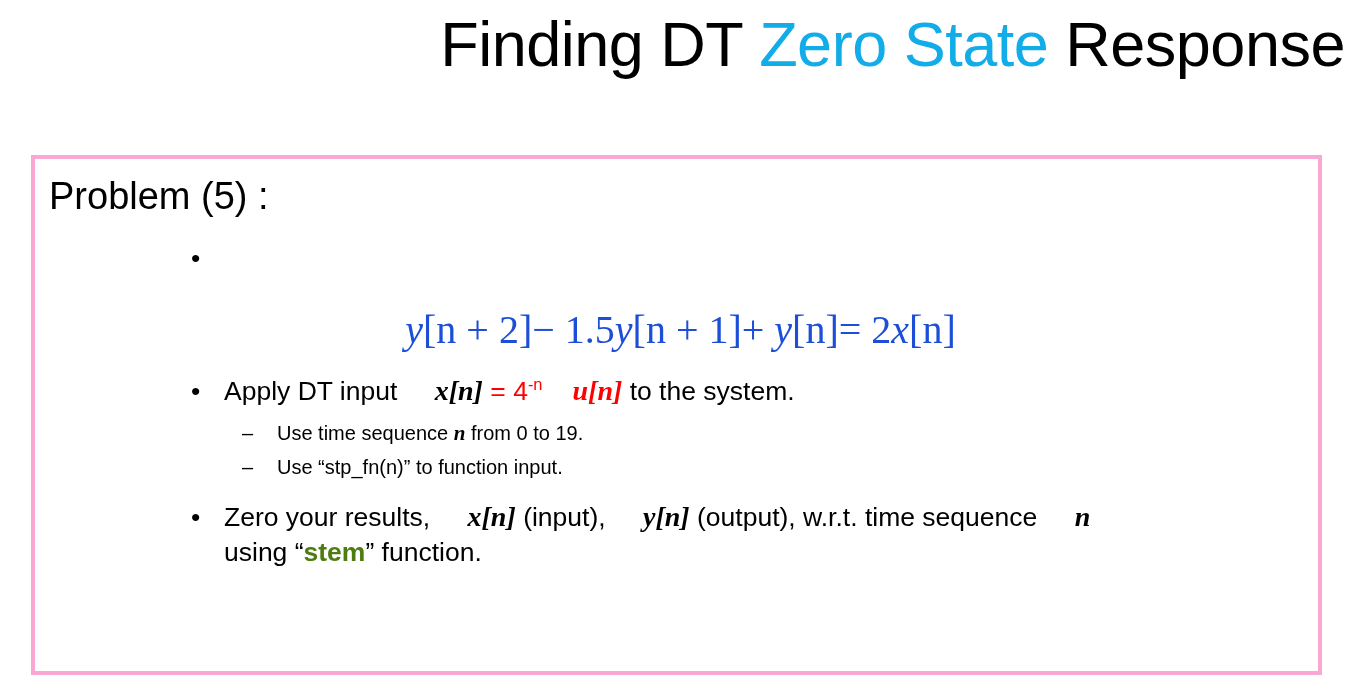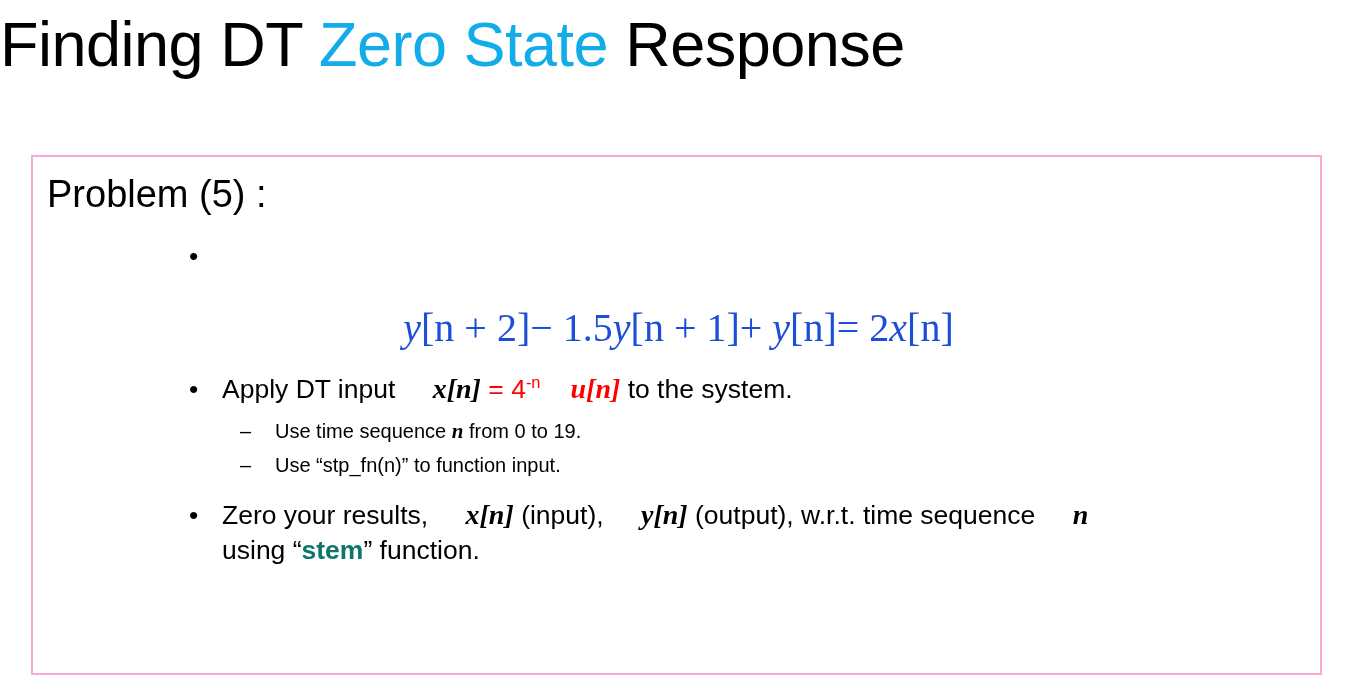--- a/index.html
+++ b/index.html
@@ -15,39 +15,39 @@
     color: #000000;
     position: relative;
   }
 
   
   .slide-title {
     position: absolute;
     top: 2px;
     left: 0;
     width: 1345px;
-    text-align: left;
+    text-align: right;
     font-family: "Liberation Sans", sans-serif;
     font-size: 63px;
     font-weight: 400;
     line-height: 84px;
     letter-spacing: -0.5px;
     white-space: nowrap;
     color: #000000;
   }
   .title-accent { color: #12ace8; }
 
   
   .content-box {
     position: absolute;
     left: 31px;
     top: 155px;
     width: 1291px;
     height: 520px;
-    border: 2px solid #f9a8d4;
+    border: 4px solid #f9a8d4;
     box-sizing: border-box;
     background: #ffffff;
   }
 
   .problem-heading {
     position: absolute;
     left: 14px;
     top: 14px;
     font-size: 38px;
     font-weight: 400;
@@ -105,21 +105,21 @@
 
   
   .mathvar {
     font-family: "Liberation Serif", serif;
     font-weight: bold;
     font-style: italic;
     font-size: 28px;
     margin-left: 30px;
   }
   .red { color: #ff0000; }
-  .red-bold { color: #0f766e; font-weight: bold; }
+  .red-bold { color: #4d7c0f; font-weight: bold; }
   .sup-n {
     font-size: 0.62em;
     vertical-align: super;
     line-height: 0;
     font-style: normal;
     font-family: "Liberation Sans", sans-serif;
   }
   .sub-mathvar {
     font-family: "Liberation Serif", serif;
     font-weight: bold;

